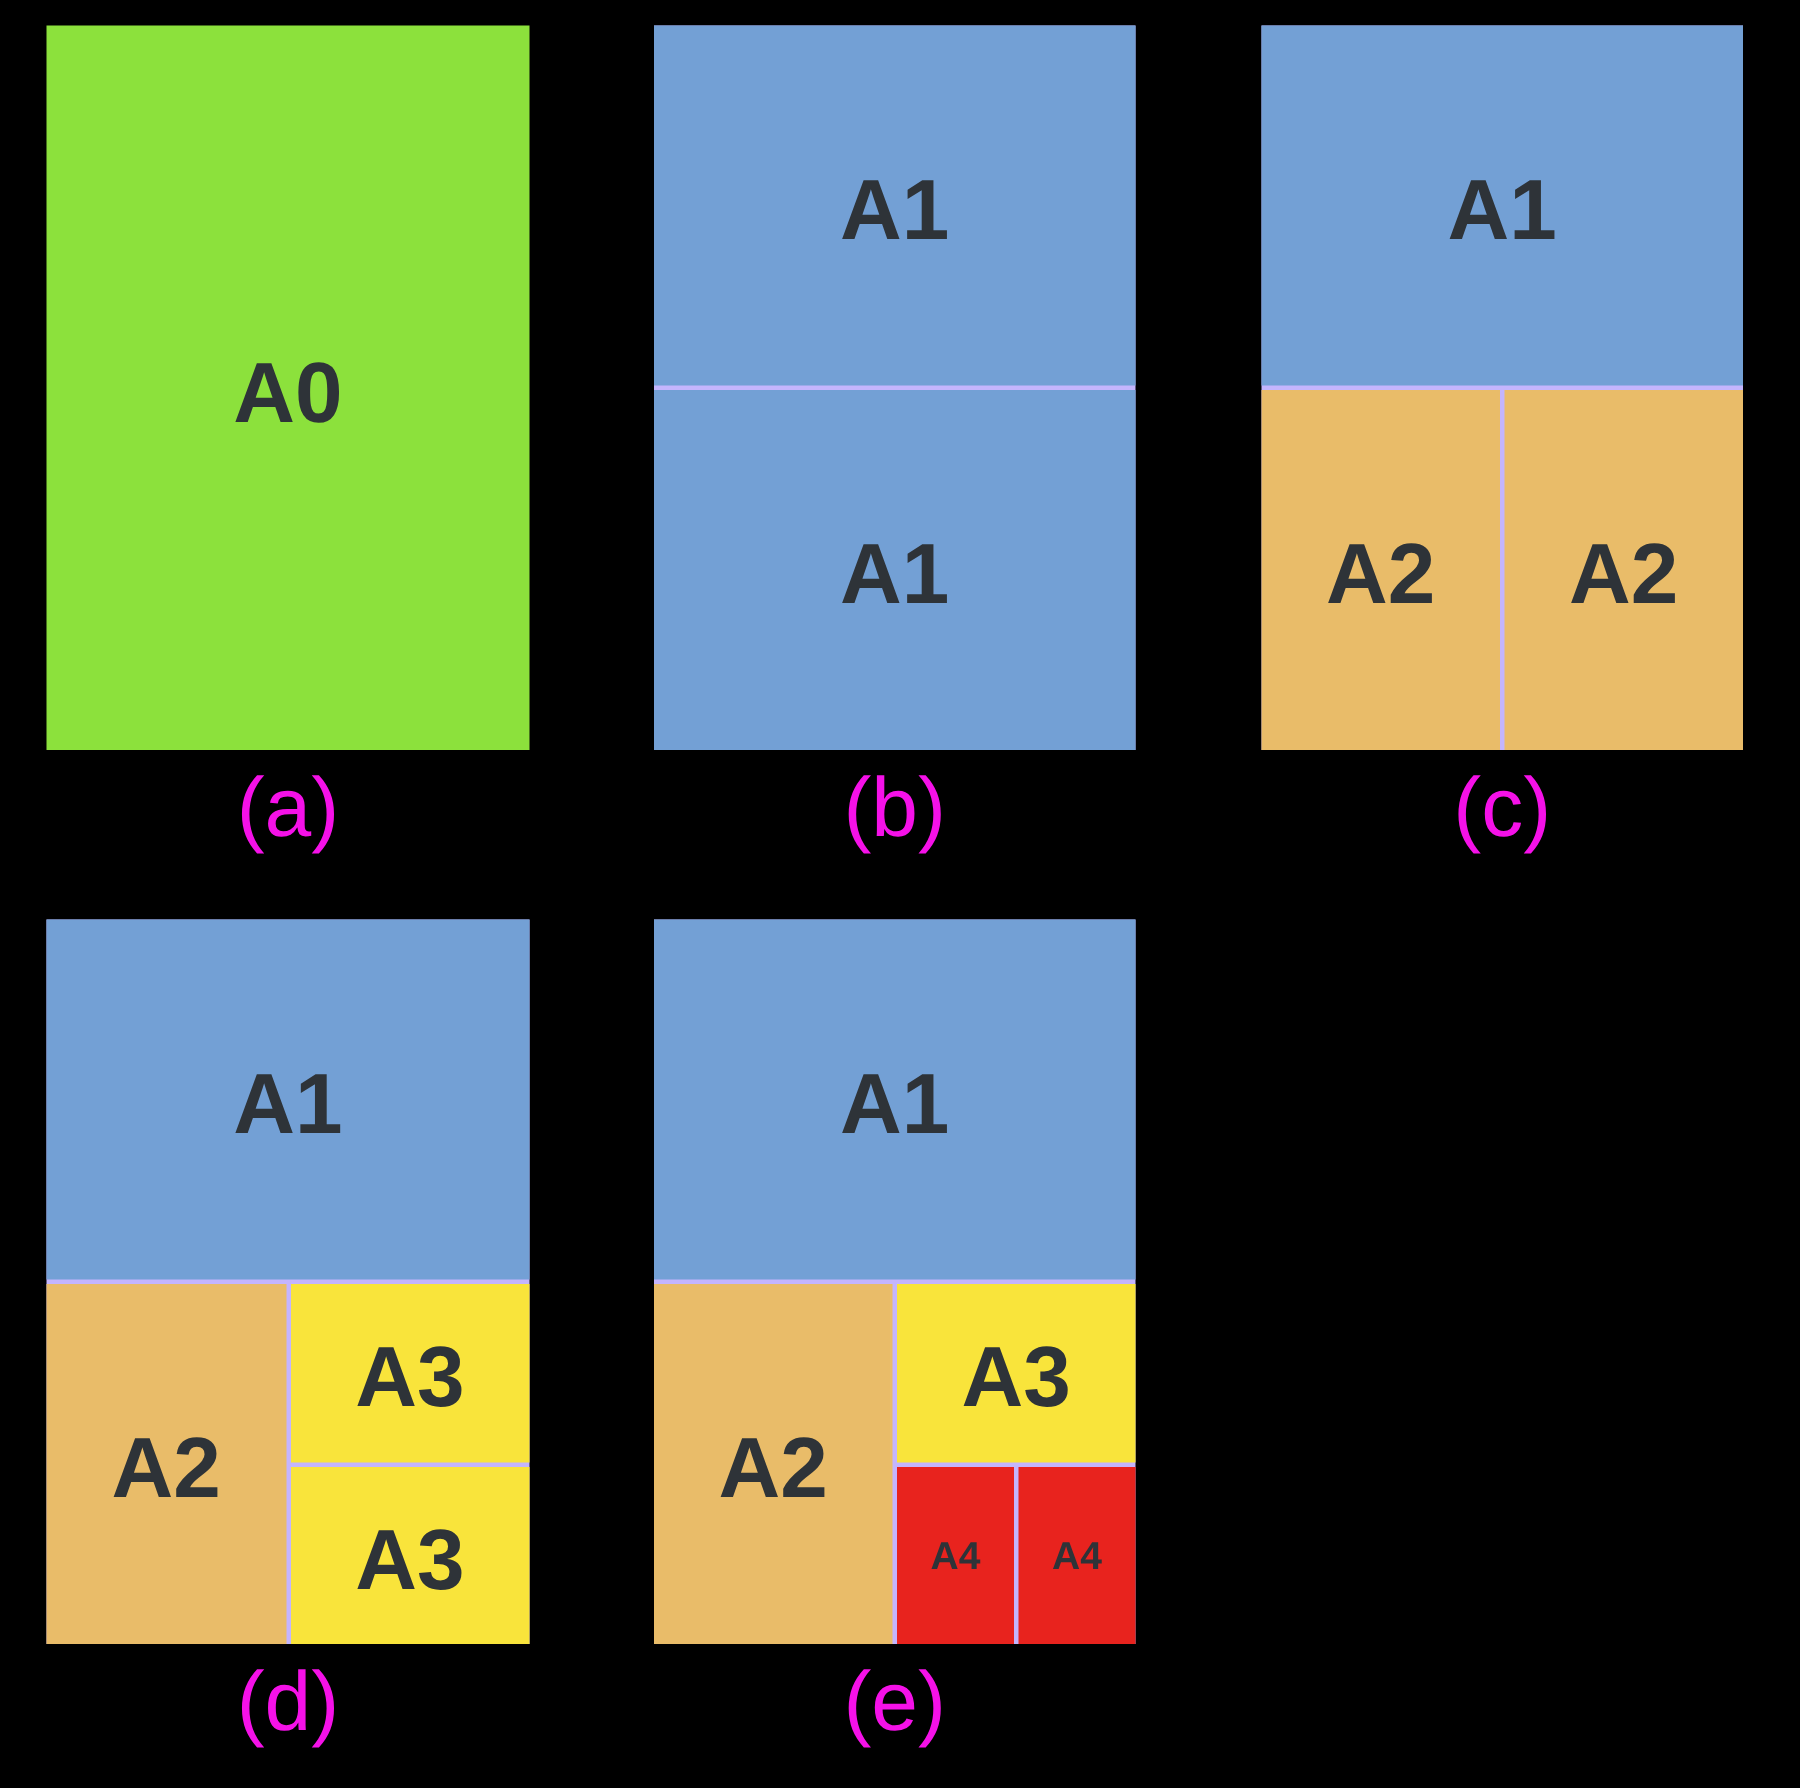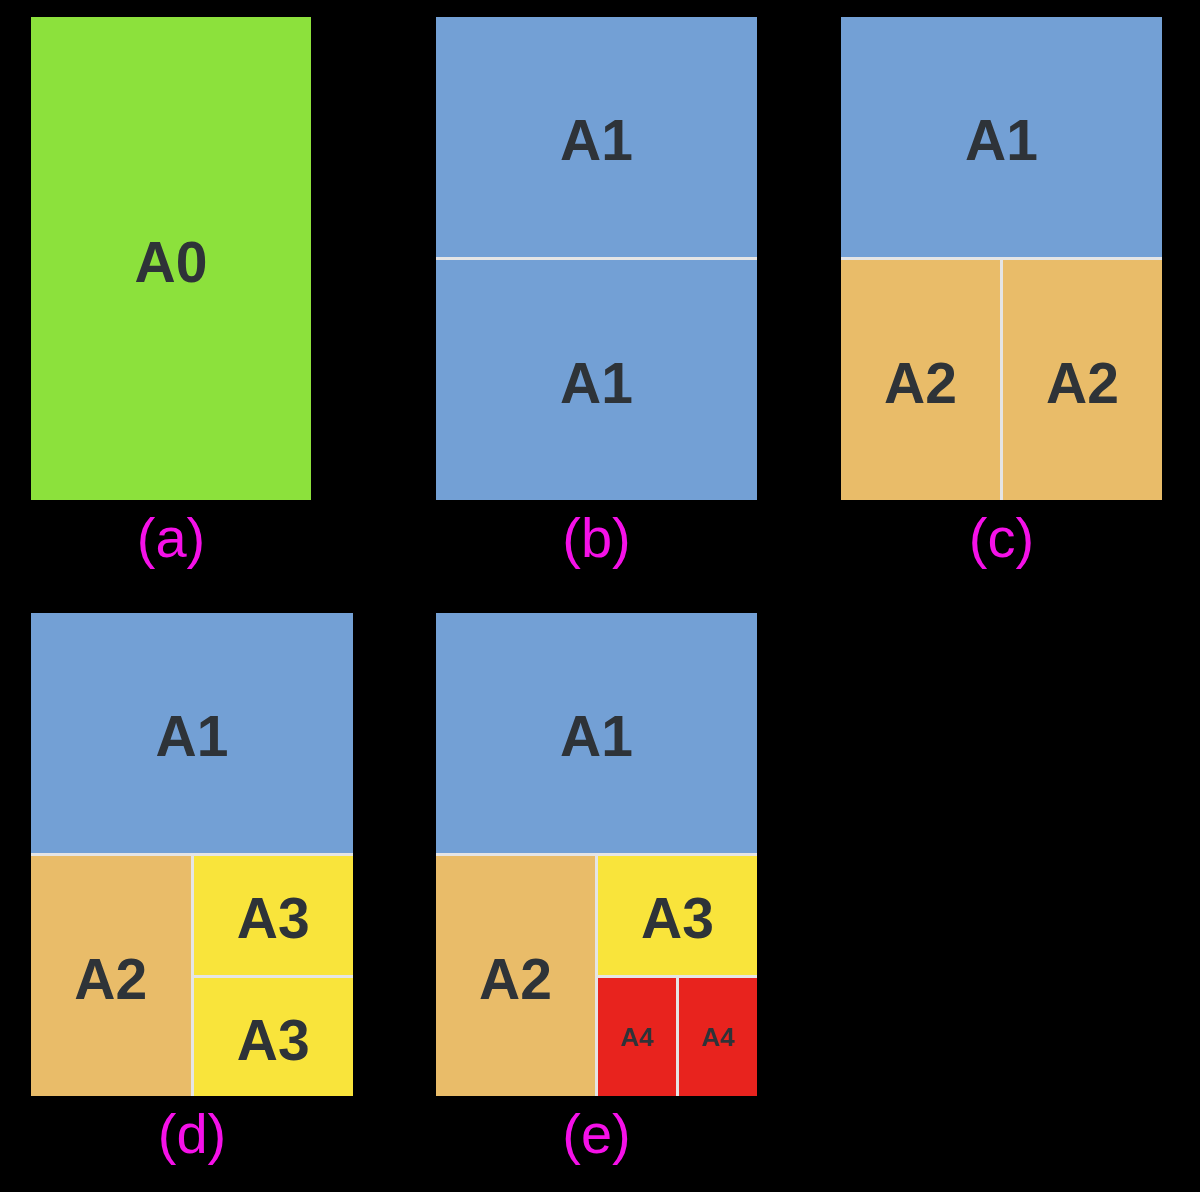--- a/index.html
+++ b/index.html
@@ -18,21 +18,21 @@
     position: absolute;
     inset: 0;
   }
   .panel-group {
     position: absolute;
   }
   .panel {
     height: 483px;
     display: grid;
     gap: 3px;
-    background: #e5e5e5;
+    background: #c4b5fd;
   }
   .rows-2 {
     display: grid;
     grid-template-rows: 1fr 1fr;
     gap: 3px;
     min-height: 0;
     min-width: 0;
   }
   .cols-2 {
     display: grid;
@@ -64,21 +64,21 @@
     font-size: 56px;
     font-weight: 400;
     line-height: 64px;
   }
 </style>
 </head>
 <body style="background: rgb(0, 0, 0);">
 
 <div class="canvas" style="color: rgb(46, 51, 56);">
 
-  <section class="panel-group" style="left:31px; top:17px; width:280px;">
+  <section class="panel-group" style="left:31px; top:17px; width:322px;">
     <div class="panel">
       <div class="cell" style="background: rgb(140, 225, 60);">
         <span class="cell-label">A0</span>
       </div>
     </div>
     <div class="caption" style="color: rgb(245, 17, 232);">(a)</div>
   </section>
 
   <section class="panel-group" style="left:436px; top:17px; width:321px;">
     <div class="panel rows-2">

